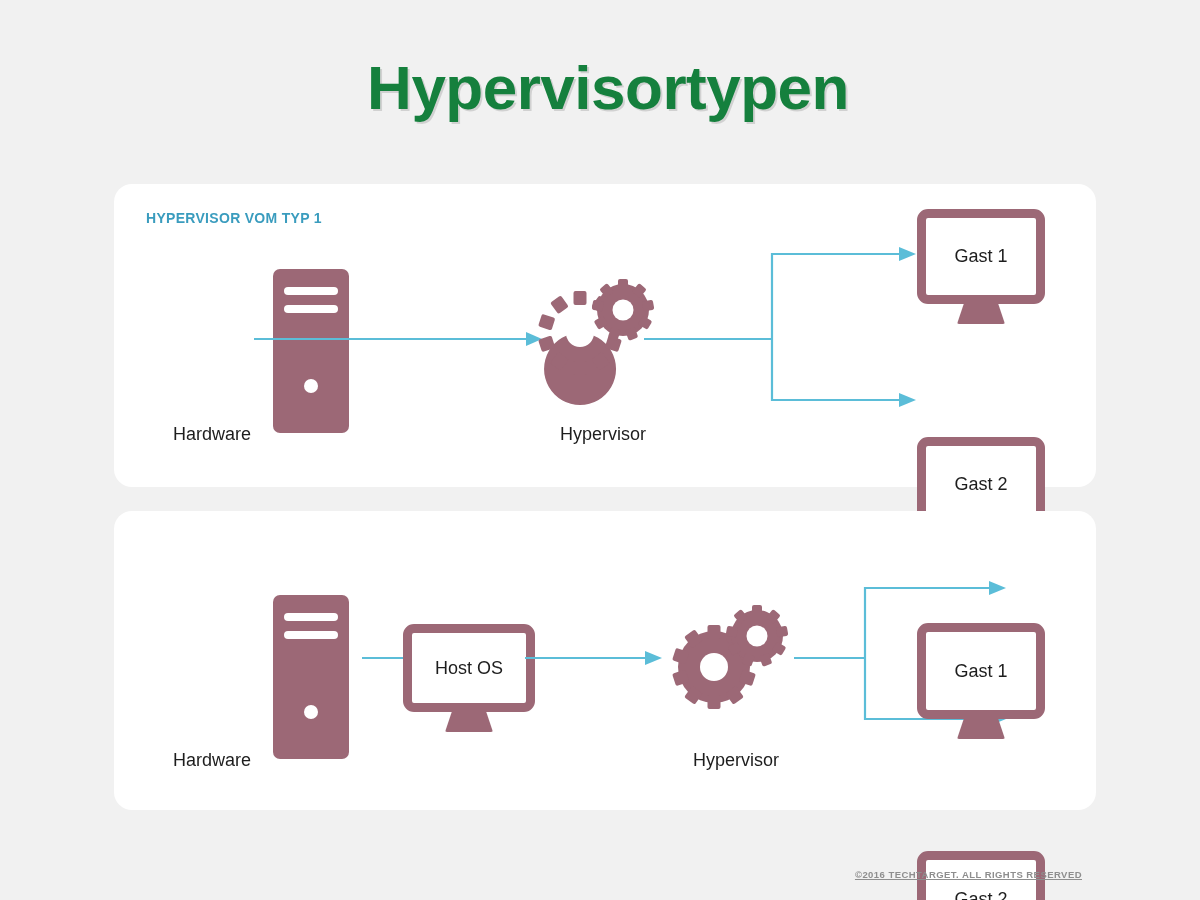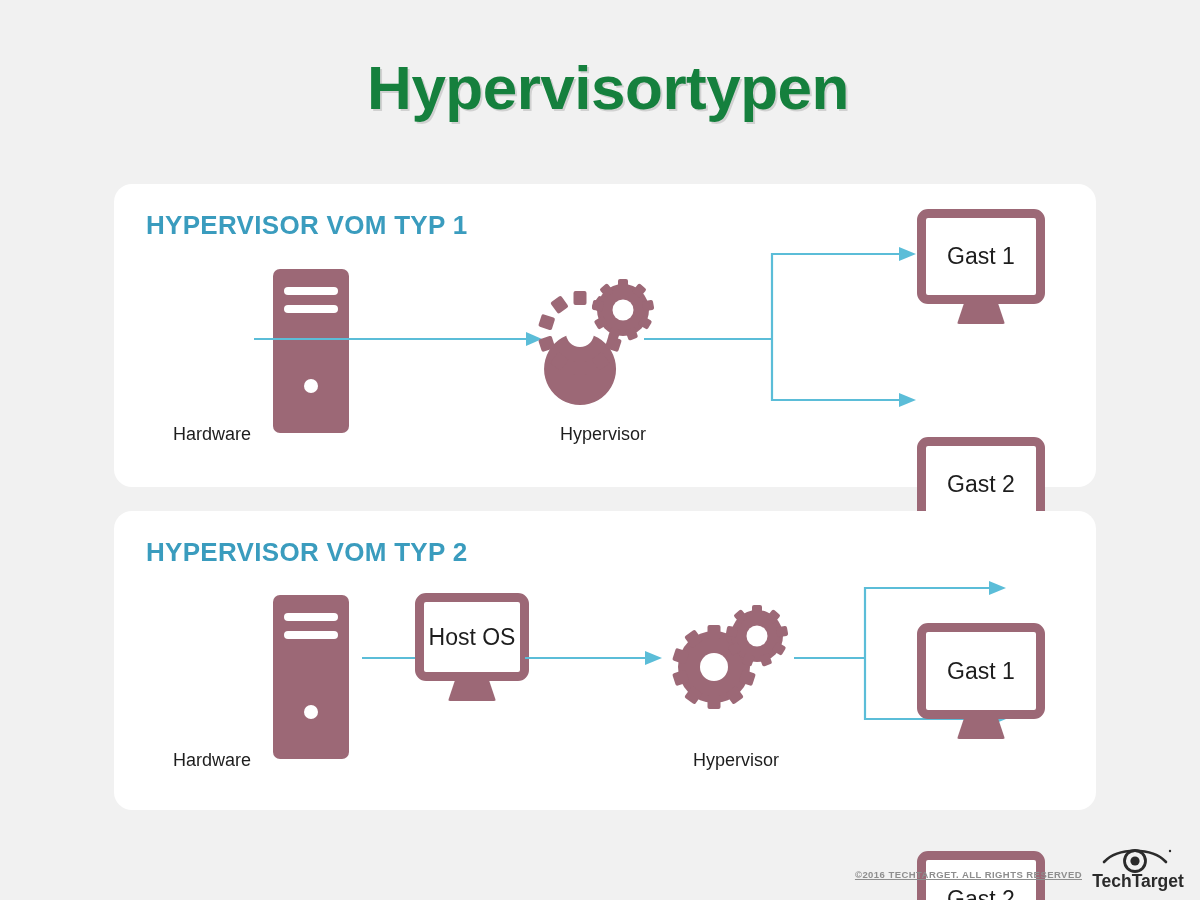--- a/index.html
+++ b/index.html
@@ -43,21 +43,21 @@
     background: #ffffff;
     border-radius: 18px;
   }
   #panel-1 { top: 184px;  height: 303px; }
   #panel-2 { top: 511px;  height: 299px; }
 
   .panel-heading {
     position: absolute;
     left: 32px;
     top: 26px;
-    font-size: 26px;
+    font-size: 14px;
     font-weight: bold;
     color: #3a9cbe;
     letter-spacing: 0.3px;
   }
 
   
   .node { position: absolute; }
 
   .caption {
     position: absolute;
@@ -99,21 +99,21 @@
   
   .monitor { position: relative; }
   .monitor .screen {
     border: 9px solid #9c6876;
     border-radius: 11px;
     background: #ffffff;
     box-sizing: border-box;
     display: flex;
     align-items: center;
     justify-content: center;
-    font-size: 23px;
+    font-size: 18px;
     color: #1d1d1d;
     width: 100%;
     height: 100%;
   }
   .monitor .stand {
     position: absolute;
     left: 50%;
     transform: translateX(-50%);
     width: 48px;
     height: 20px;
@@ -216,37 +216,36 @@
       <div class="stand" style="top:95px;"></div>
     </div>
 
     <div class="node monitor" style="left:803px; top:158px; width:128px; height:95px;">
       <div class="screen">Gast 2</div>
       <div class="stand" style="top:95px;"></div>
     </div>
   </div>
 
   <div class="panel" id="panel-2">
-    <div class="panel-heading">HYPERVISOR VOM TYP 2</div>
 
     <div class="node" style="left:159px; top:84px;">
       <div class="tower">
         <div class="slot s1"></div>
         <div class="slot s2"></div>
         <div class="dot"></div>
       </div>
     </div>
     <div class="caption" style="left:-32px; top:239px;">Hardware</div>
 
     <svg class="node" style="left:248px; top:135px;" width="150" height="24" viewBox="0 0 150 24">
       <line x1="0" y1="12" x2="130" y2="12" stroke="#5bbdd8" stroke-width="2.2"></line>
       <polygon points="130,5 147,12 130,19" fill="#5bbdd8"></polygon>
     </svg>
 
-    <div class="node monitor" style="left:289px; top:82px; width:114px; height:88px;margin-left:12px;">
+    <div class="node monitor" style="left:289px; top:113px; width:132px; height:88px;">
       <div class="screen">Host OS</div>
       <div class="stand" style="top:88px;"></div>
     </div>
 
     <svg class="node" style="left:411px; top:135px;" width="140" height="24" viewBox="0 0 140 24">
       <line x1="0" y1="12" x2="120" y2="12" stroke="#5bbdd8" stroke-width="2.2"></line>
       <polygon points="120,5 137,12 120,19" fill="#5bbdd8"></polygon>
     </svg>
 
     <svg class="node" style="left:548px; top:92px;" width="130" height="110" viewBox="0 0 130 110">
@@ -298,24 +297,14 @@
     </div>
 
     <div class="node monitor" style="left:803px; top:156px; width:128px; height:96px;">
       <div class="screen">Gast 2</div>
 
     </div>
   </div>
 
   <div class="footer-copy">©2016 TECHTARGET. ALL RIGHTS RESERVED</div>
 
-  <div class="logo">
-    <svg width="96" height="48" viewBox="0 0 96 48">
-      <path d="M14 17 C28 2, 62 2, 76 17" stroke="#2b2b2b" stroke-width="2.6" fill="none" stroke-linecap="round"></path>
-      <path d="M14 17 C28 6, 62 6, 76 17 C62 28, 28 28, 14 17 Z" stroke="#2b2b2b" stroke-width="0" fill="none"></path>
-      <circle cx="45" cy="16" r="10.5" stroke="#2b2b2b" stroke-width="2.8" fill="none"></circle>
-      <circle cx="45" cy="16" r="4.6" fill="#2b2b2b"></circle>
-      <circle cx="80" cy="6" r="1.2" fill="#2b2b2b"></circle>
-      <text x="48" y="42" font-family="'Liberation Sans', sans-serif" font-size="17.5" font-weight="bold" fill="#2b2b2b" text-anchor="middle">TechTarget</text>
-    </svg>
-  </div>
 
 </div>
 
 </body></html>

